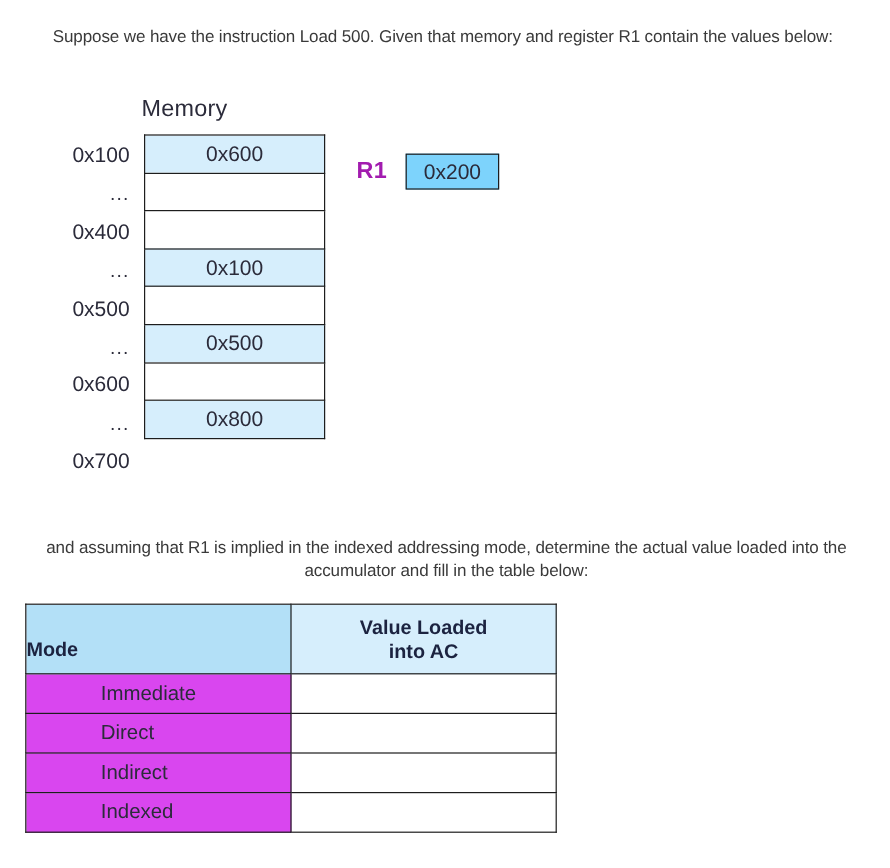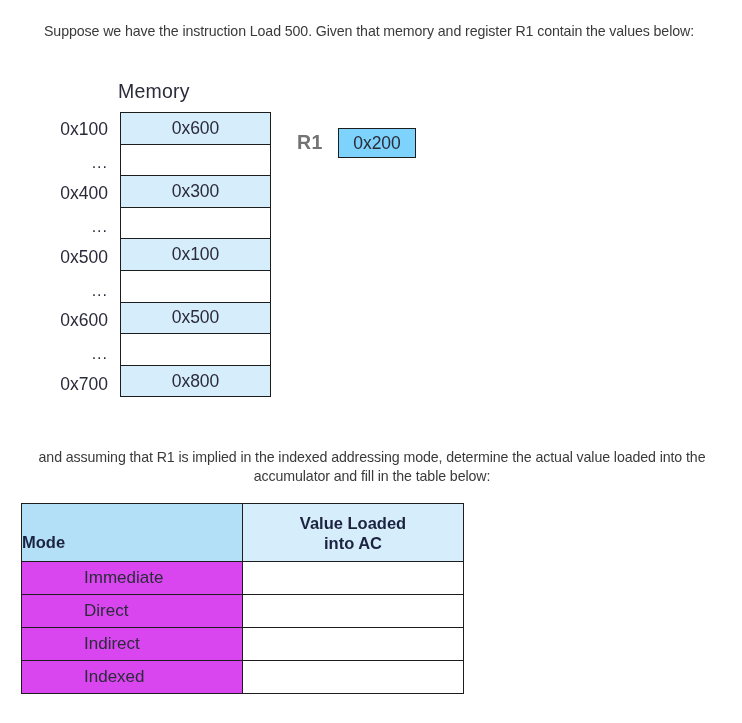--- a/index.html
+++ b/index.html
@@ -96,21 +96,21 @@
     position: absolute;
     left: 297px;
     top: 128px;
   }
   #register-label {
     position: absolute;
     left: 0;
     top: 3px;
     font-size: 19.5px;
     font-weight: bold;
-    color: #737373;
+    color: #a21caf;
     letter-spacing: 0.3px;
   }
   #register-box {
     position: absolute;
     left: 41px;
     top: 0;
     width: 76px;
     height: 28px;
     background: #7dd3fc;
     border: 1.5px solid #1d1d1d;
@@ -198,23 +198,20 @@
 
   <table id="memory-table">
     <tbody>
       <tr>
         <td class="filled">0x600</td>
       </tr>
       <tr>
         <td class="empty"></td>
       </tr>
       <tr>
-        <td class="filled">0x300</td>
-      </tr>
-      <tr>
         <td class="empty"></td>
       </tr>
       <tr>
         <td class="filled">0x100</td>
       </tr>
       <tr>
         <td class="empty"></td>
       </tr>
       <tr>
         <td class="filled">0x500</td>

